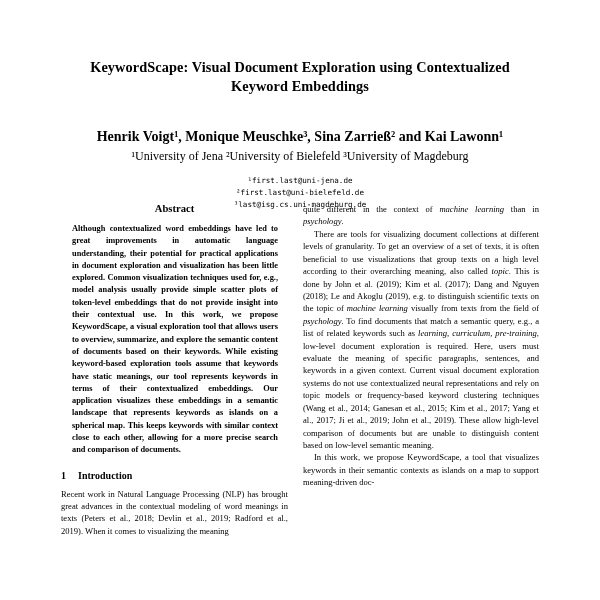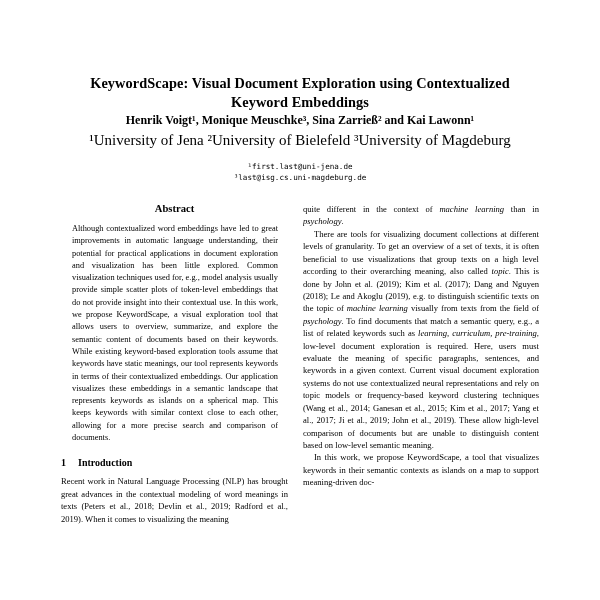--- a/index.html
+++ b/index.html
@@ -13,45 +13,45 @@
     overflow: hidden;
     font-family: "Liberation Serif", "DejaVu Serif", serif;
     color: #000000;
     -webkit-font-smoothing: antialiased;
   }
 
   .page {
     position: relative;
     width: 600px;
     height: 600px;
-    padding: 16px;
+    padding: 0;
     box-sizing: border-box;
   }
 
   
   .title-block {
     padding: 58px 62px 0 62px;
     text-align: center;
   }
   .paper-title {
     font-size: 14.3px;
     font-weight: bold;
     line-height: 1.34;
     letter-spacing: 0.1px;
     margin: 0;
   }
 
   .authors {
-    margin-top: 0;
-    font-size: 12px;
+    margin-top: 32px;
+    font-size: 14px;
     font-weight: bold;
     line-height: 1.35;
   }
   .affiliations {
-    font-size: 15px;
+    font-size: 12px;
     line-height: 1.4;
     margin-top: 1px;
   }
   .emails {
     margin-top: 10px;
     font-family: "DejaVu Sans Mono", "Liberation Mono", monospace;
     font-size: 7.6px;
     line-height: 1.58;
   }
 
@@ -96,20 +96,21 @@
     font-size: 8.55px;
     line-height: 1.455;
     text-align: justify;
     text-justify: inter-word;
     hyphens: none;
   }
   p.body + p.body { text-indent: 11px; }
 
   .abstract-body {
     padding: 0 10px 0 11px;
+    font-weight: bold;
   }
   .abstract-body p.body {
     font-size: 8.35px;
     line-height: 1.475;
   }
 
   i, .it { font-style: italic; }
 </style>
 </head>
 <body>
@@ -118,20 +119,21 @@
 
   <div class="title-block">
     <h1 class="paper-title">KeywordScape: Visual Document Exploration using Contextualized Keyword Embeddings</h1>
 
     <div class="authors">Henrik Voigt¹, Monique Meuschke³, Sina Zarrieß² and Kai Lawonn¹</div>
 
     <div class="affiliations aff-line">¹University of Jena ²University of Bielefeld ³University of Magdeburg</div>
 
     <div class="emails">
       <div>¹first.last@uni-jena.de</div>
+      <div>²first.last@uni-bielefeld.de</div>
       <div>³last@isg.cs.uni-magdeburg.de</div>
     </div>
   </div>
 
   <div class="columns">
 
     <div class="col col-left">
 
       <h2 class="section-head">Abstract</h2>
 

